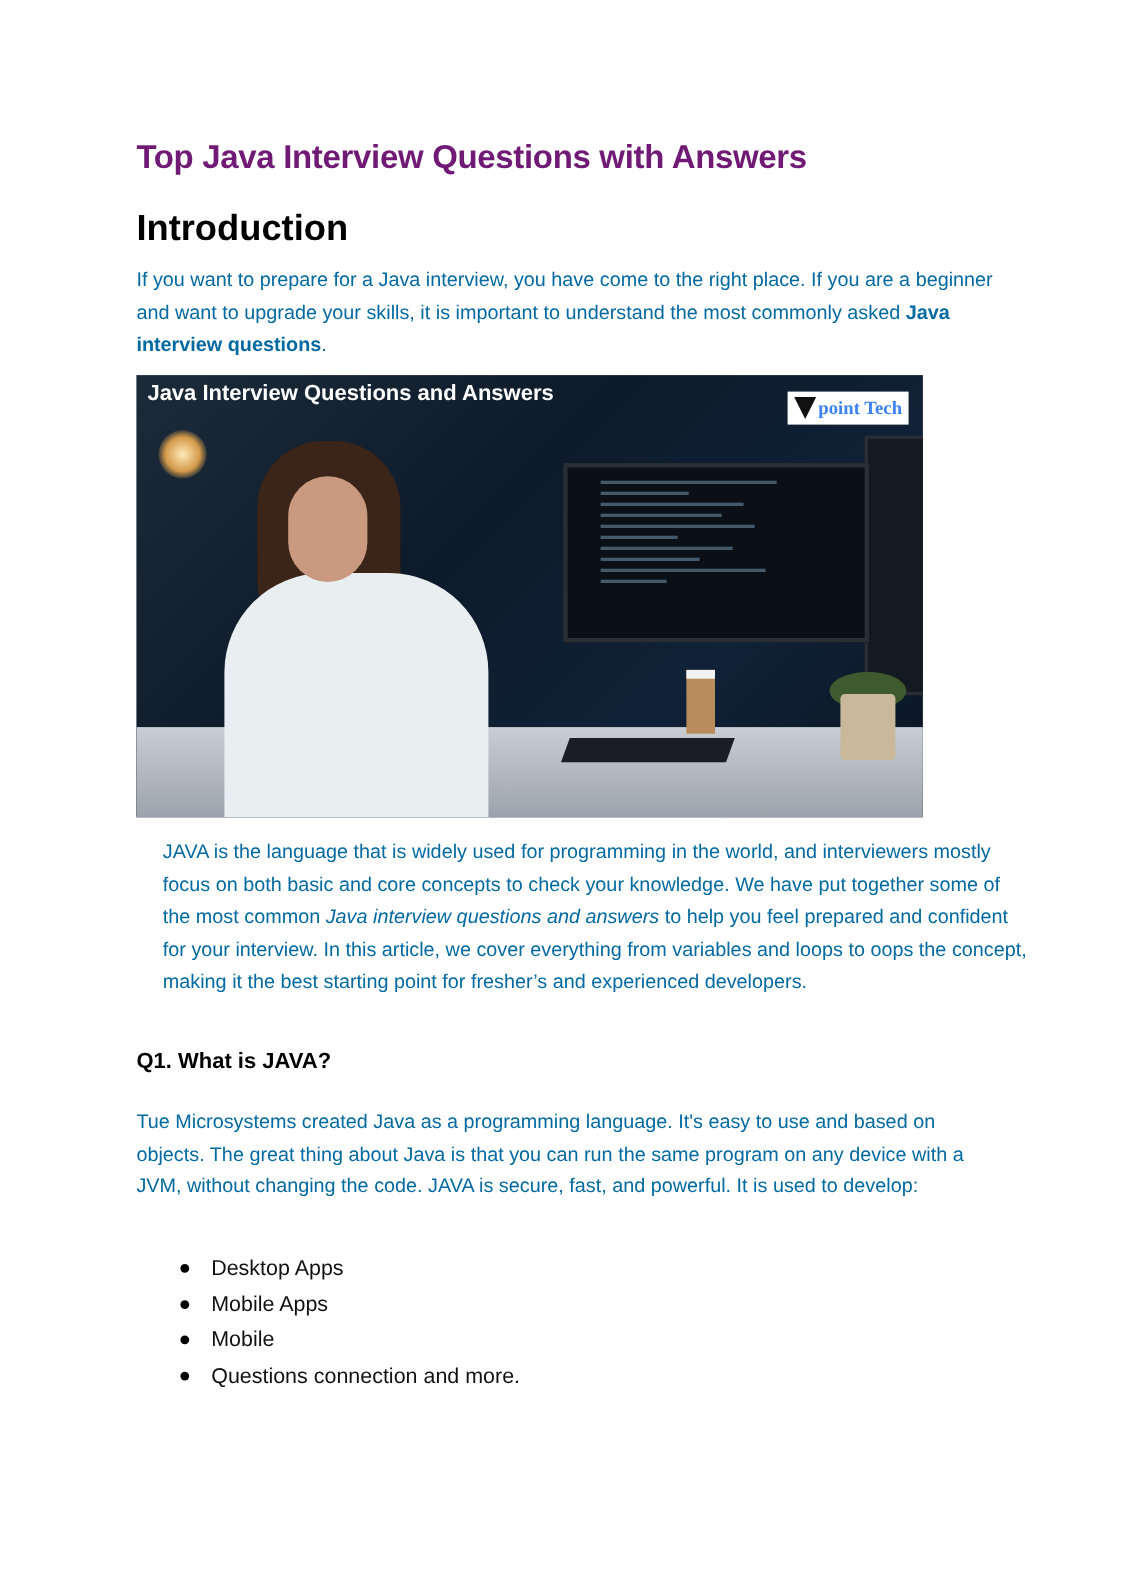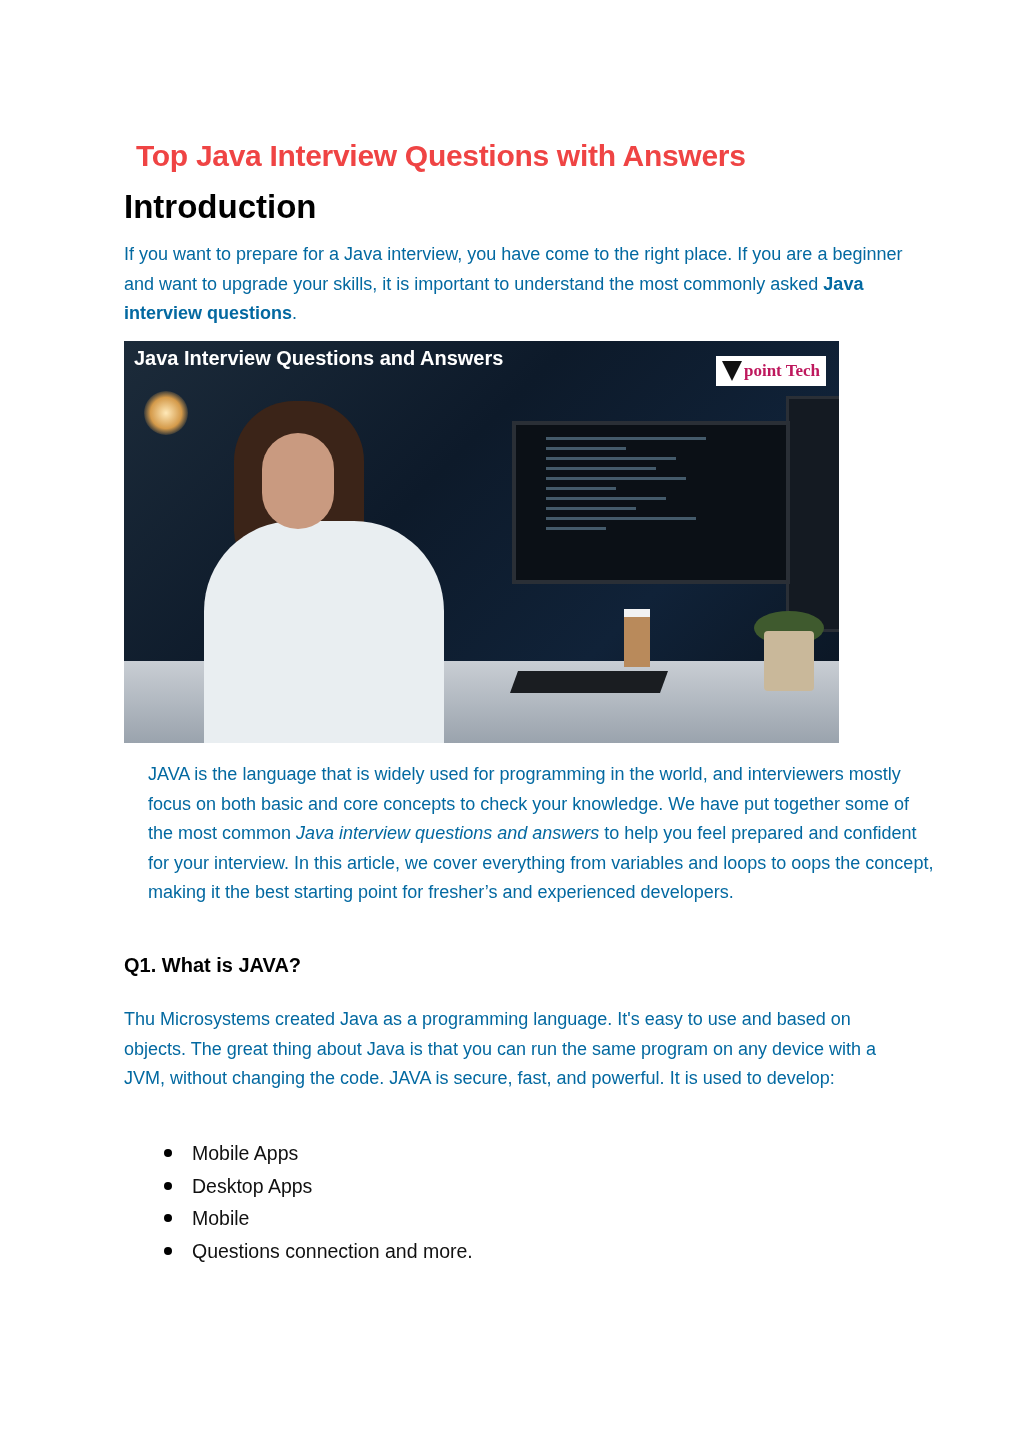--- a/index.html
+++ b/index.html
@@ -1,33 +1,33 @@
 <!DOCTYPE html>
 <html><head>
 <meta charset="utf-8">
 <style>
   html, body { margin: 0; padding: 0; background: #ffffff; }
   body { width: 1023px; height: 1447px; position: relative; overflow: hidden;
          font-family: "Liberation Sans", sans-serif; color: #000; }
   .page { position: absolute; left: 124px; top: 0; width: 780px; }
-  .title { position: absolute; top: 127px; left: 0; margin: 12px; font-size: 30px; font-weight: bold;
-           color: #ef4444; letter-spacing: -0.3px; white-space: nowrap; }
+  .title { position: absolute; top: 127px; left: 0; margin: 0; font-size: 30px; font-weight: bold;
+           color: #701a75; letter-spacing: -0.3px; white-space: nowrap; }
   .h2 { position: absolute; left: 0; margin: 0; font-size: 26px; font-weight: bold; color: #000; white-space: nowrap; }
   .intro-h { top: 188px; font-weight: bold; font-size: 33px; }
   .para { position: absolute; left: 0; margin: 0; font-size: 18px; line-height: 29.5px; color: #0369a1; width: 790px; }
   .p1 { top: 240px; }
   .p2 { top: 760px; margin-left: 24px; }
   .q1 { top: 954px; font-size: 20px; }
   .p3 { top: 1005px; }
   .hero { position: absolute; left: 0; top: 341px; width: 715px; height: 402px; overflow: hidden;
           background: linear-gradient(135deg, #1c2b3a 0%, #0d1a2a 40%, #102238 70%, #0a1420 100%); }
   .hero-title { position: absolute; left: 10px; top: 6px; color: #fff; font-size: 20px; font-weight: bold; white-space: nowrap; }
   .logo { position: absolute; right: 13px; top: 15px; width: 110px; height: 30px; background: #fff;
           display: flex; align-items: center; justify-content: center; font-family: "Liberation Serif", serif;
-          font-weight: bold; font-size: 17px; color: #be185d; }
+          font-weight: bold; font-size: 17px; color: #3b82f6; }
   .logo-tri { width: 0; height: 0; border-left: 10px solid transparent; border-right: 10px solid transparent;
               border-top: 20px solid #111; margin-right: 2px; }
   .lamp { position: absolute; left: 20px; top: 50px; width: 44px; height: 44px; border-radius: 50%;
           background: radial-gradient(circle, #ffe9b8 0%, #d49a4a 50%, rgba(0,0,0,0) 75%); }
   .monitor { position: absolute; left: 388px; top: 80px; width: 270px; height: 155px; background: #0b1016;
              border: 4px solid #2a2f36; }
   .monitor .code { position: absolute; left: 30px; top: 12px; width: 200px; }
   .monitor .code div { height: 3px; background: #5d7a8f; margin-bottom: 7px; opacity: .7; }
   .monitor2 { position: absolute; left: 662px; top: 55px; width: 60px; height: 230px; background: #141a22; border: 3px solid #2a2f36; }
   .desk { position: absolute; left: 0; top: 320px; width: 715px; height: 82px; background: linear-gradient(180deg,#c9ced4,#9aa3ad); }
@@ -79,21 +79,21 @@
     <div class="hero-title">Java Interview Questions and Answers</div>
     <div class="logo">
       <span class="logo-tri"></span>
       <span>point Tech</span>
     </div>
   </div>
 
   <p class="para p2"><span>JAVA is the language that is widely used for programming in the world, and interviewers mostly focus on both basic and core concepts to check your knowledge. We have put together some of the most common </span><i>Java interview questions and answers</i><span> to help you feel prepared and confident for your interview. In this article, we cover everything from variables and loops to oops the concept, making it the best starting point for fresher’s and experienced developers.</span></p>
 
   <h2 class="h2 q1">Q1. What is JAVA?</h2>
-  <p class="para p3">Thu Microsystems created Java as a programming language. It's easy to use and based on objects. The great thing about Java is that you can run the same program on any device with a JVM, without changing the code. JAVA is secure, fast, and powerful. It is used to develop:</p>
+  <p class="para p3">Tue Microsystems created Java as a programming language. It's easy to use and based on objects. The great thing about Java is that you can run the same program on any device with a JVM, without changing the code. JAVA is secure, fast, and powerful. It is used to develop:</p>
 
   <ul class="apps">
+    <li><span class="bullet"></span><span>Desktop Apps</span></li>
     <li><span class="bullet"></span><span>Mobile Apps</span></li>
-    <li><span class="bullet"></span><span>Desktop Apps</span></li>
     <li><span class="bullet"></span><span>Mobile</span></li>
     <li><span class="bullet"></span><span>Questions connection and more.</span></li>
   </ul>
 </div>
 
 </body></html>

